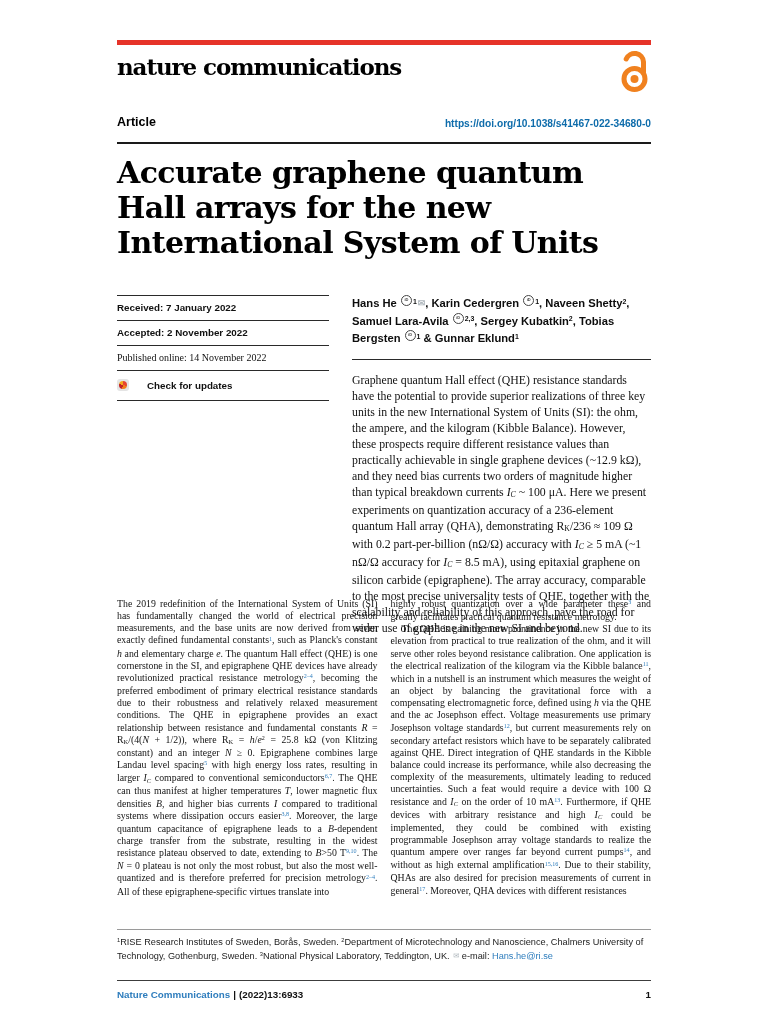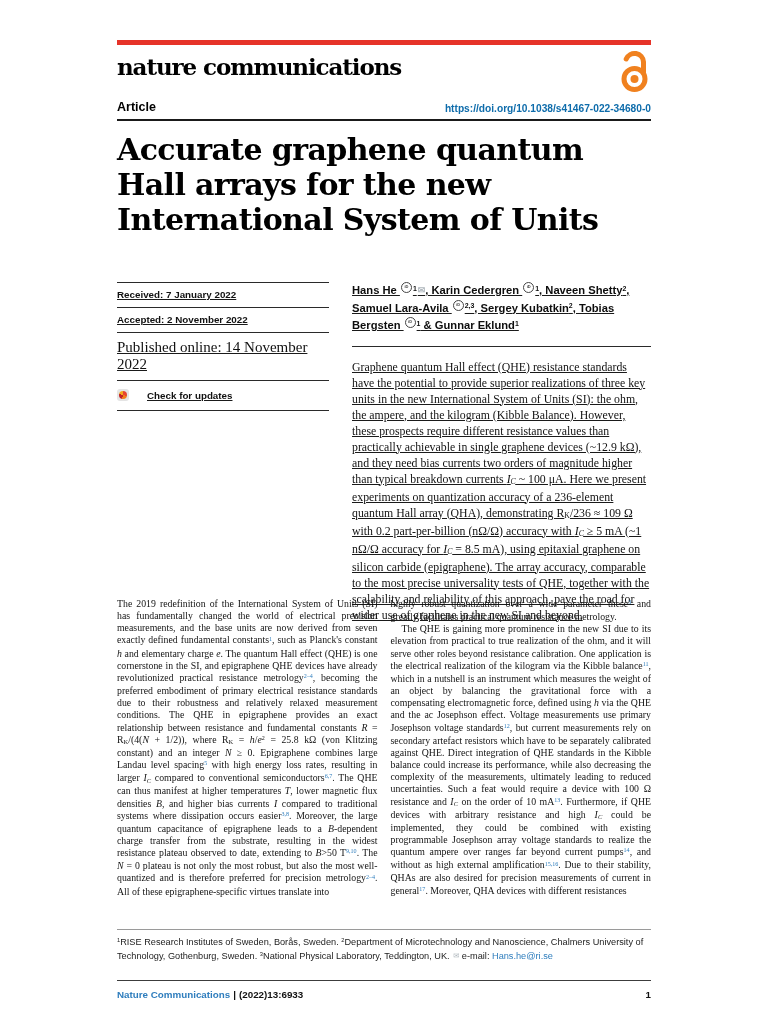--- a/index.html
+++ b/index.html
@@ -10,33 +10,33 @@
   }
   .topbar{height:5px;background:#e63329;}
   .masthead{display:flex;justify-content:space-between;align-items:flex-start;margin-top:7px;height:48px;}
   .logo{
     font-family:"DejaVu Serif",serif;font-weight:700;font-size:23px;letter-spacing:-1.1px;
     color:#000;line-height:30px;
   }
   .oa-icon{margin-top:-2px;}
   .article-row{
     display:flex;justify-content:space-between;align-items:flex-end;
-    border-bottom:2px solid #1a1a1a;padding-bottom:5px;gap:33px;
+    border-bottom:2px solid #1a1a1a;padding-bottom:13px;margin-top:15px;gap:33px;
   }
   .article-label{font-size:12.5px;font-weight:700;color:#000;}
   .doi-link{font-size:10.2px;color:#0e6cab;font-weight:600;text-decoration:none;}
   h1.title{
     font-family:"DejaVu Serif",serif;font-size:30px;line-height:35px;font-weight:700;
     letter-spacing:-0.6px;color:#000;margin:11px 0 0 0;
   }
-  .head-grid{display:grid;grid-template-columns:212px 1fr;column-gap:23px;margin-top:45px;text-decoration:underline;}
+  .head-grid{display:grid;grid-template-columns:212px 1fr;column-gap:23px;margin-top:35px;}
   .dates .row{
     border-top:1px solid #2a2a2a;padding:6px 0 7px 0;font-size:9.8px;font-weight:700;color:#111;
   }
-  .dates .row.published{font-family:"Liberation Serif",serif;font-weight:400;font-size:15px;}
+  .dates .row.published{font-family:"Liberation Serif",serif;font-weight:400;font-size:10px;}
   .dates .row.check{display:flex;align-items:center;gap:18px;border-bottom:1px solid #2a2a2a;padding:8px 0 9px 0;cursor:pointer;}
   .check-icon{
     width:12px;height:12px;border-radius:3px;background:#e4e4e4;
     display:inline-flex;align-items:center;justify-content:center;flex:0 0 auto;
   }
   .check-icon i{
     display:block;width:8px;height:8px;border-radius:50%;
     background:conic-gradient(#e8442e 0 30%,#f07d1a 30% 55%,#c32026 55% 80%,#f2a71b 80% 100%);
   }
   .authors{font-size:11.2px;font-weight:700;line-height:15.5px;color:#0d0d0d;}

